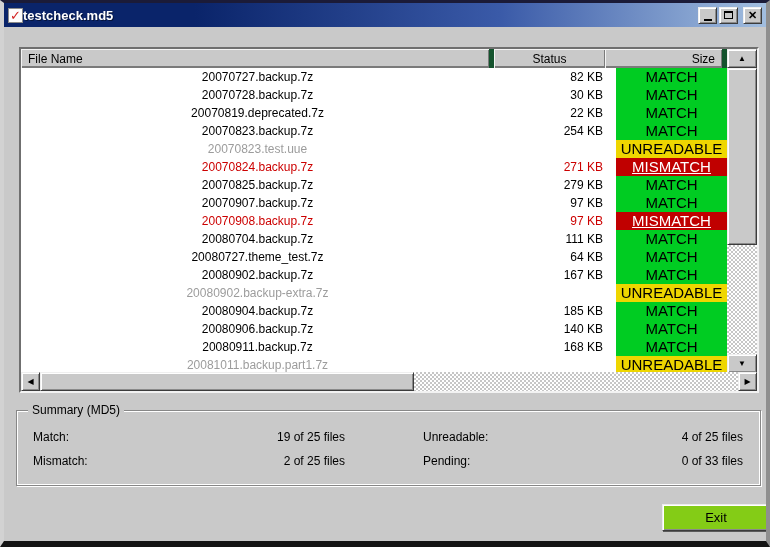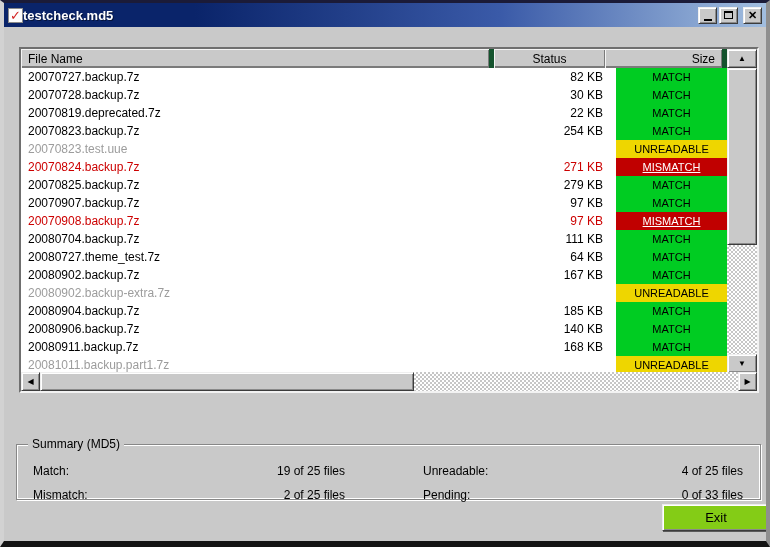--- a/index.html
+++ b/index.html
@@ -49,23 +49,23 @@
     background:#c9c9c9; height:19px; font-size:12px; color:#000;
     box-shadow:inset 1px 1px 0 #f4f4f4, inset -1px -2px 0 #7a7a7a;
     border-right:5px solid #14532d;
     display:flex; align-items:center; padding:0 7px; cursor:default;
   }
   .lv-hcell.col-name   { width:473px; justify-content:flex-start; }
   .lv-hcell.col-size   { width:122px; justify-content:flex-end; }
   .lv-hcell.col-status { width:111px; justify-content:center; border-right:none; }
   .lv-body { position:absolute; left:0; top:19px; width:706px; height:305px; overflow:hidden; background:#fff; }
   .lv-row { display:flex; height:18px; line-height:18px; font-size:12px; color:#000; white-space:nowrap; }
-  .cell-name   { width:473px; padding-left:7px; overflow:hidden; }
+  .cell-name   { width:473px; overflow:hidden;text-align:center; }
   .cell-size   { width:122px; padding-right:13px; text-align:right; }
-  .cell-status { width:111px; text-align:center; font-size:11px; line-height:18px; }
+  .cell-status { width:111px; text-align:center; font-size:15px; line-height:18px; }
   .row-mismatch .cell-name, .row-mismatch .cell-size { color:var(--c-mismatch_text); }
   .row-unreadable .cell-name { color:var(--c-unreadable_text); }
   .status-match      { background:var(--c-match); color:#000; }
   .status-mismatch   { background:var(--c-mismatch); color:#fff;text-decoration:underline; }
   .status-unreadable { background:var(--c-unreadable); color:#000; }
   
   .sb-btn {
     background:#c9c9c9; border:1px solid; border-color:#efefef #3c3c3c #3c3c3c #efefef;
     box-shadow:inset 1px 1px 0 #ffffff, inset -1px -1px 0 #8a8a8a;
     display:flex; align-items:center; justify-content:center;
@@ -85,24 +85,23 @@
   .v-scroll { position:absolute; right:0; top:0; width:30px; height:324px; display:flex; flex-direction:column; }
   .v-scroll .sb-btn { height:19px; width:30px; }
   .v-scroll .sb-thumb { height:177px; width:30px; }
   .v-scroll .sb-track { flex:1 1 auto; width:30px; }
   .h-scroll { position:absolute; left:0; bottom:0; width:736px; height:19px; display:flex; }
   .h-scroll .sb-btn { width:19px; height:19px; }
   .h-scroll .sb-thumb { width:374px; height:19px; }
   .h-scroll .sb-track { flex:1 1 auto; height:19px; }
   
   .groupbox {
-    position:absolute; left:12px; top:407px; width:745px; height:56px;
+    position:absolute; left:12px; top:407px; width:745px; height:76px;
     border:1px solid #878787;
     box-shadow:inset 1px 1px 0 #ffffff, inset -1px -1px 0 #ffffff, 1px 1px 0 #ffffff;
-    margin-top:34px;
   }
   .groupbox-label {
     position:absolute; top:-8px; left:11px; background:#c9c9c9; padding:0 4px;
     font-size:12px; color:#000;
   }
   .summary-grid {
     display:grid; grid-template-columns:140px 172px 78px 150px 1fr;
     padding:19px 17px 0 16px; row-gap:10px; font-size:12px; color:#000;
   }
   .s-label { text-align:left; }

